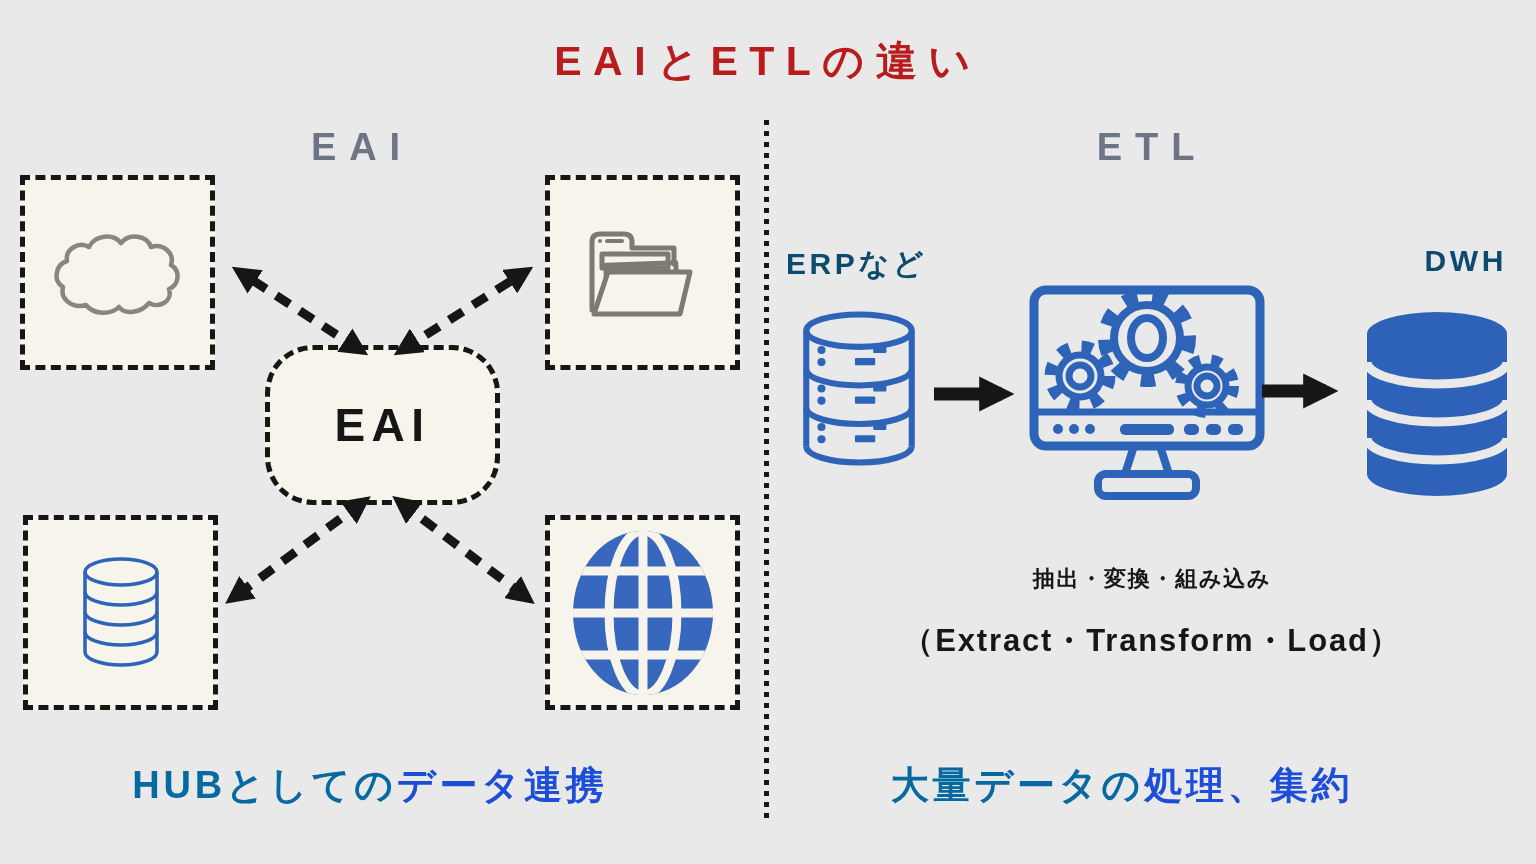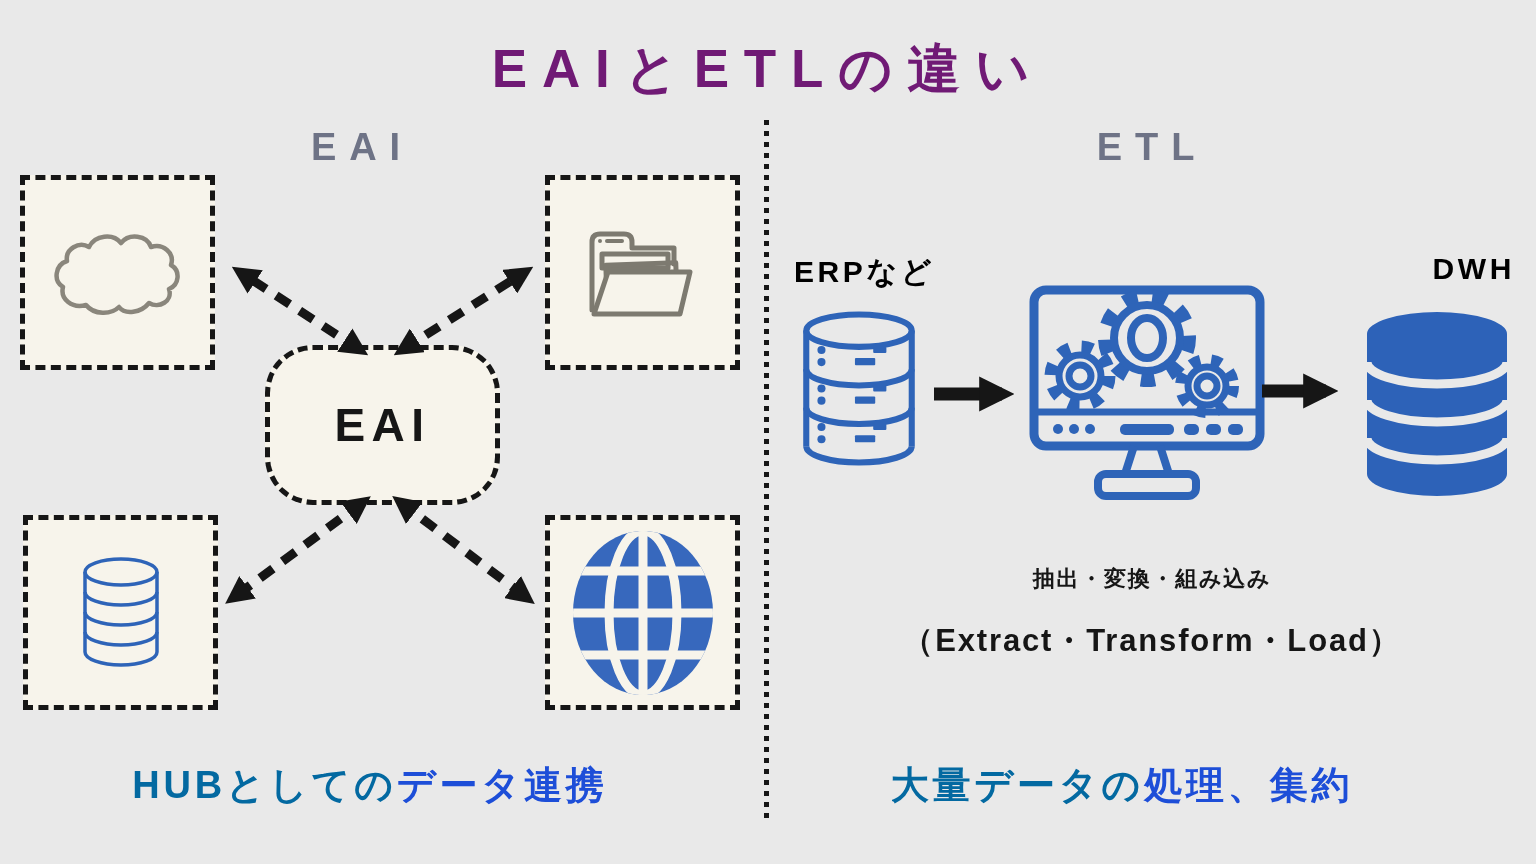--- a/index.html
+++ b/index.html
@@ -1,41 +1,41 @@
 <!DOCTYPE html>
 <html><head>
 <meta charset="utf-8">
 <style>
   html,body{margin:0;padding:0;}
   .stage{position:relative;width:1536px;height:864px;background:#e9e9e9;overflow:hidden;
          font-family:"Liberation Sans",sans-serif;color:#161616;}
   .abs{position:absolute;}
-  .page-title{top:34px;left:0;width:1536px;text-align:center;font-size:53px;font-weight:bold;
-              color:#701a75;letter-spacing:.28em;margin:0;}
+  .page-title{top:34px;left:0;width:1536px;text-align:center;font-size:41px;font-weight:bold;
+              color:#b91c1c;letter-spacing:.28em;margin:0;}
   .side-header{top:126px;width:500px;text-align:center;font-size:38px;font-weight:bold;
                color:#6e7386;letter-spacing:.34em;margin:0;}
   .eai-header{left:112px;}
   .etl-header{left:902px;}
   .divider{left:764px;top:120px;width:5px;height:702px;
            background:repeating-linear-gradient(to bottom,#161616 0 5px,transparent 5px 11px);}
   .node{width:195px;height:195px;background:#f7f4eb;border:5px dashed #161616;
         box-sizing:border-box;display:flex;align-items:center;justify-content:center;}
   .node-tl{left:20px;top:175px;}
   .node-tr{left:545px;top:175px;}
   .node-bl{left:23px;top:515px;}
   .node-br{left:545px;top:515px;}
   .hub{left:265px;top:345px;width:235px;height:160px;background:#f7f4eb;border:5px dashed #161616;
        border-radius:48px;box-sizing:border-box;display:flex;align-items:center;justify-content:center;
        font-size:46px;font-weight:bold;letter-spacing:.14em;color:#161616;}
   .caption{top:760px;font-size:38px;font-weight:bold;letter-spacing:.1em;margin:0;text-align:center;}
   .caption-eai{left:50px;width:640px;}
   .caption-etl{left:842px;width:560px;}
   .cap-gray{color:#0369a1;}
   .cap-blue{color:#1d4ed8;}
-  .io-label{font-size:30px;font-weight:bold;letter-spacing:.12em;color:#000000;margin:8px;}
+  .io-label{font-size:30px;font-weight:bold;letter-spacing:.12em;color:#0c4a6e;margin:0;}
   .erp-label{left:786px;top:244px;}
   .dwh-label{left:1377px;top:244px;width:130px;text-align:right;}
   .process-1{left:902px;top:564px;width:500px;text-align:center;font-size:22px;font-weight:bold;
              letter-spacing:.08em;margin:0;}
   .process-2{left:832px;top:620px;width:640px;text-align:center;font-size:31px;font-weight:bold;
              letter-spacing:.06em;margin:0;}
   .arrows{left:0;top:0;width:1536px;height:864px;pointer-events:none;}
   svg{display:block;}
 </style>
 </head>

